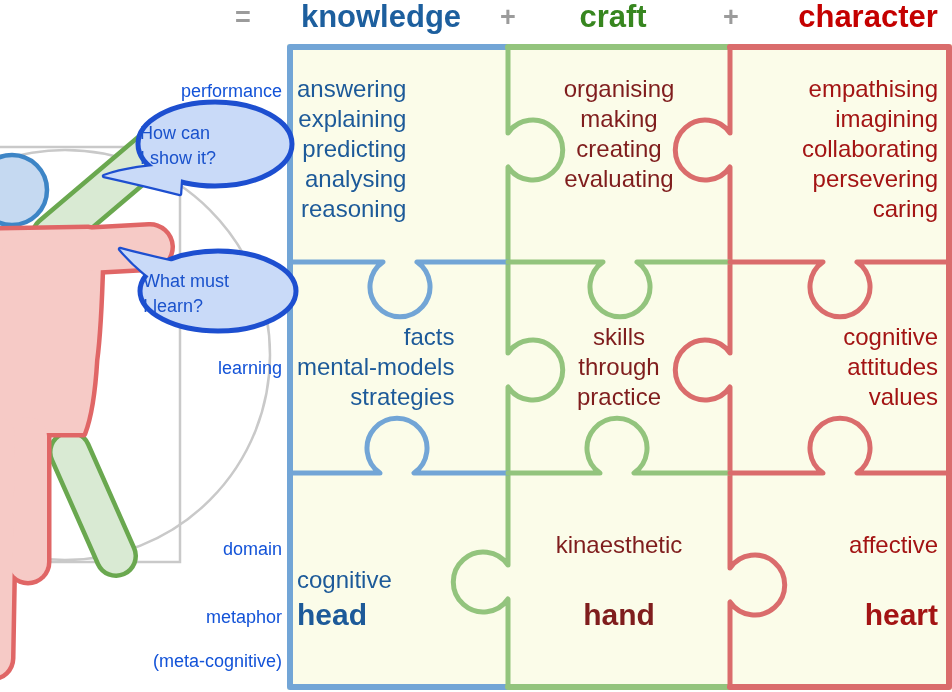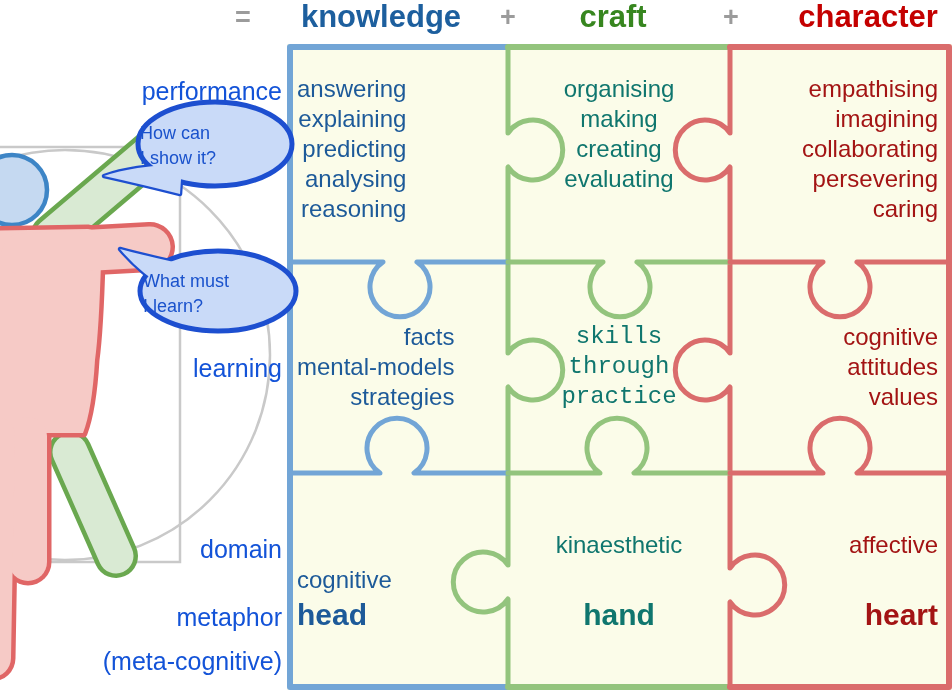--- a/index.html
+++ b/index.html
@@ -7,25 +7,25 @@
         font-family:"Liberation Sans", sans-serif;}
   svg.bg{position:absolute;left:0;top:0;}
   .txt{position:absolute;white-space:nowrap;}
   
   .hdr{top:1px;transform:translateX(-50%);font-weight:bold;font-size:31px;line-height:32px;}
   .hdr-op{top:3px;transform:translateX(-50%);font-weight:bold;font-size:27px;line-height:28px;color:#9b9b9b;}
   .c-know{color:#1d5f9e;}
   .c-craft{color:#37861f;}
   .c-char-h{color:#c40000;}
   
-  .rowlab{right:670px;text-align:left;font-size:25px;line-height:30px;color:#1353d8;}
+  .rowlab{right:670px;text-align:left;font-size:18px;line-height:30px;color:#1353d8;}
   
   .cell{font-size:24px;line-height:30px;}
   .col-k{left:297px;text-align:right;color:#1d5a99;}
-  .col-c{left:508px;width:222px;text-align:center;color:#0f766e;}
+  .col-c{left:508px;width:222px;text-align:center;color:#7f1d1d;}
   .col-h{right:14px;text-align:right;color:#a31414;}
   .meta-line{font-weight:bold;font-size:30px;line-height:34px;}
   
   .bubble-text{text-align:left;font-size:18px;line-height:25px;color:#1a52cc;width:150px;}
 </style>
 </head>
 <body>
 
 <div class="page">
 
@@ -133,21 +133,21 @@
     <div>collaborating</div>
     <div>persevering</div>
     <div>caring</div>
   </div>
 
   <div class="txt cell col-k" style="top:322px;">
     <div>facts</div>
     <div>mental-models</div>
     <div>strategies</div>
   </div>
-  <div class="txt cell col-c" style="top:322px;font-family:Liberation Mono, monospace;">
+  <div class="txt cell col-c" style="top:322px;">
     <div>skills</div>
     <div>through</div>
     <div>practice</div>
   </div>
   <div class="txt cell col-h" style="top:322px;">
     <div>cognitive</div>
     <div>attitudes</div>
     <div>values</div>
   </div>
 

